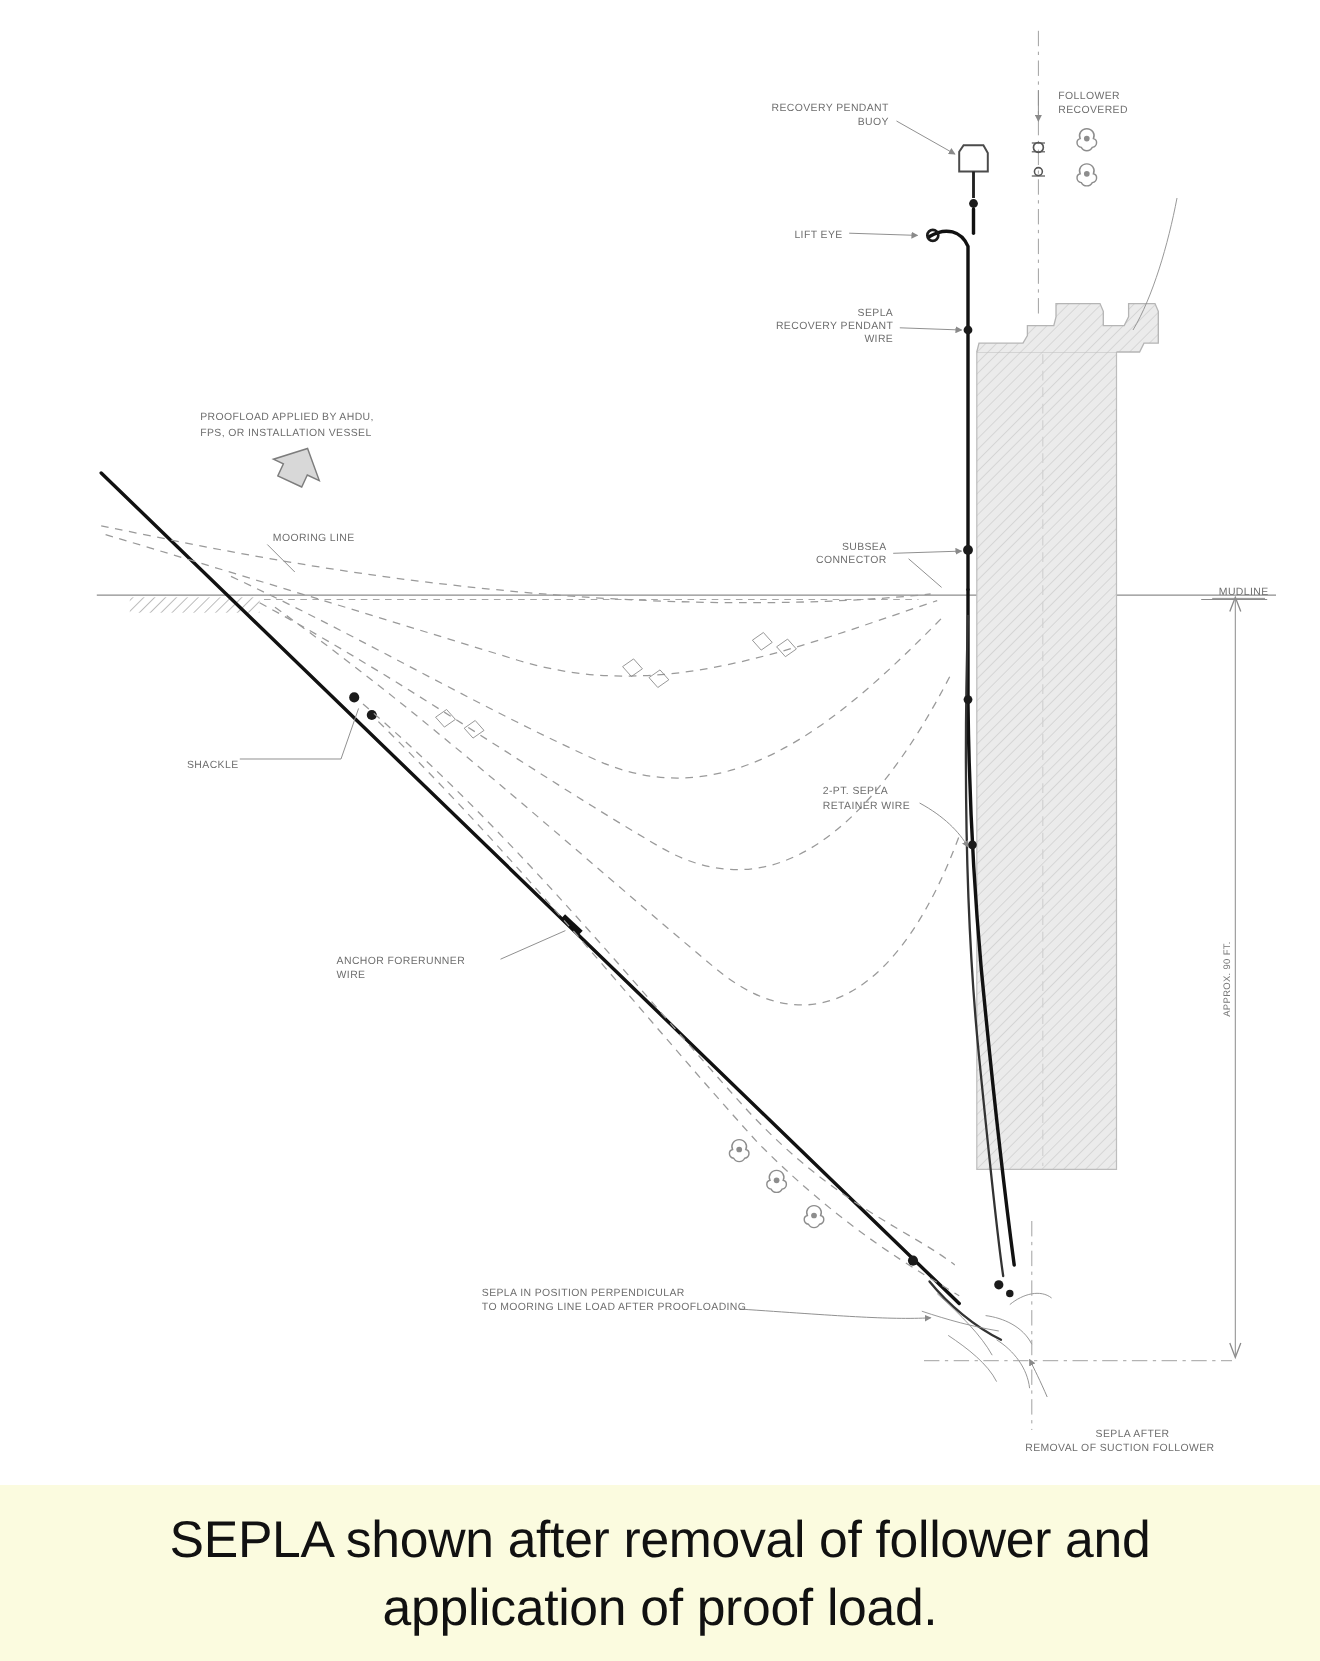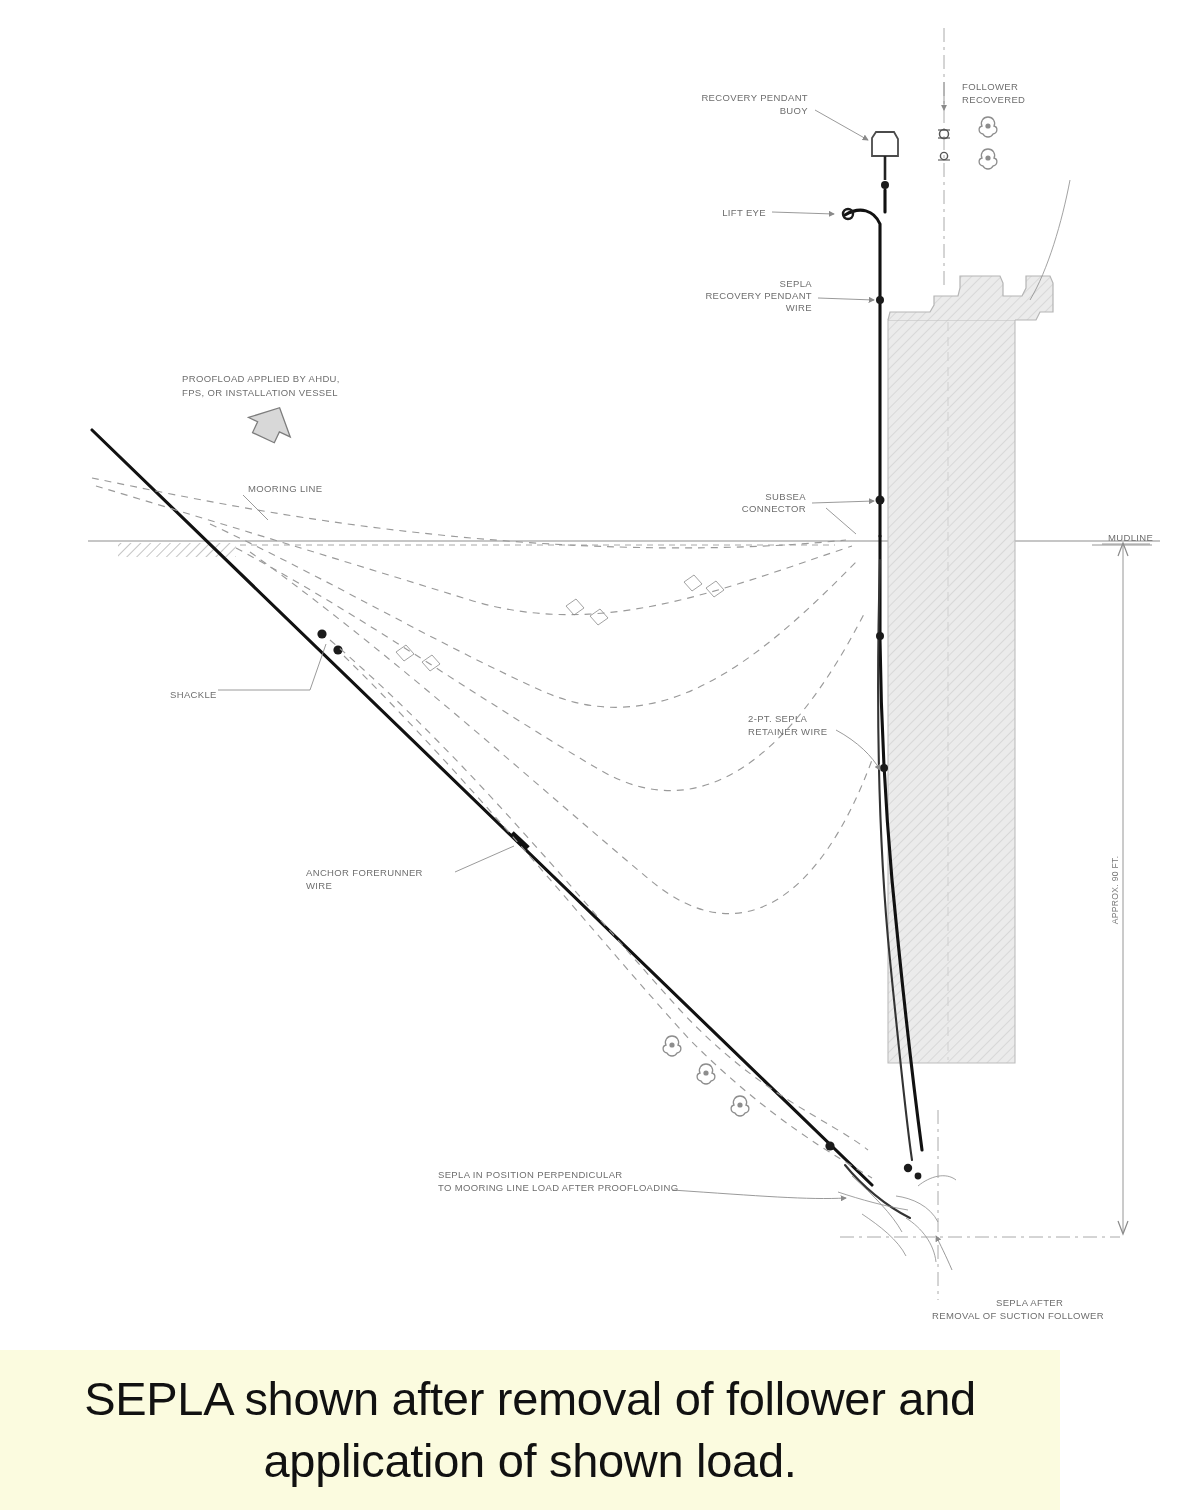--- a/index.html
+++ b/index.html
@@ -25,21 +25,21 @@
   #diagram-svg {
     position: absolute;
     left: 0; top: 0;
     width: 1200px;
     height: 1350px;
   }
   #caption-area {
     position: absolute;
     left: 0;
     top: 1350px;
-    width: 1060px;
+    width: 1200px;
     height: 160px;
     background: #fbfbdf;
     display: flex;
     flex-direction: column;
     align-items: center;
     justify-content: center;
     text-align: center;
   }
   .caption-line {
     font-family: "Liberation Sans", sans-serif;
@@ -276,16 +276,16 @@
         <text class="lbl" x="996" y="1306" text-anchor="start">SEPLA AFTER</text>
         <text class="lbl" x="932" y="1319" text-anchor="start">REMOVAL OF SUCTION FOLLOWER</text>
 
       </g>
 
     </svg>
   </div>
 
   <div id="caption-area">
     <div class="caption-line">SEPLA shown after removal of follower and</div>
-    <div class="caption-line">application of shown load.</div>
+    <div class="caption-line">application of proof load.</div>
   </div>
 
 </div>
 
 </body></html>

